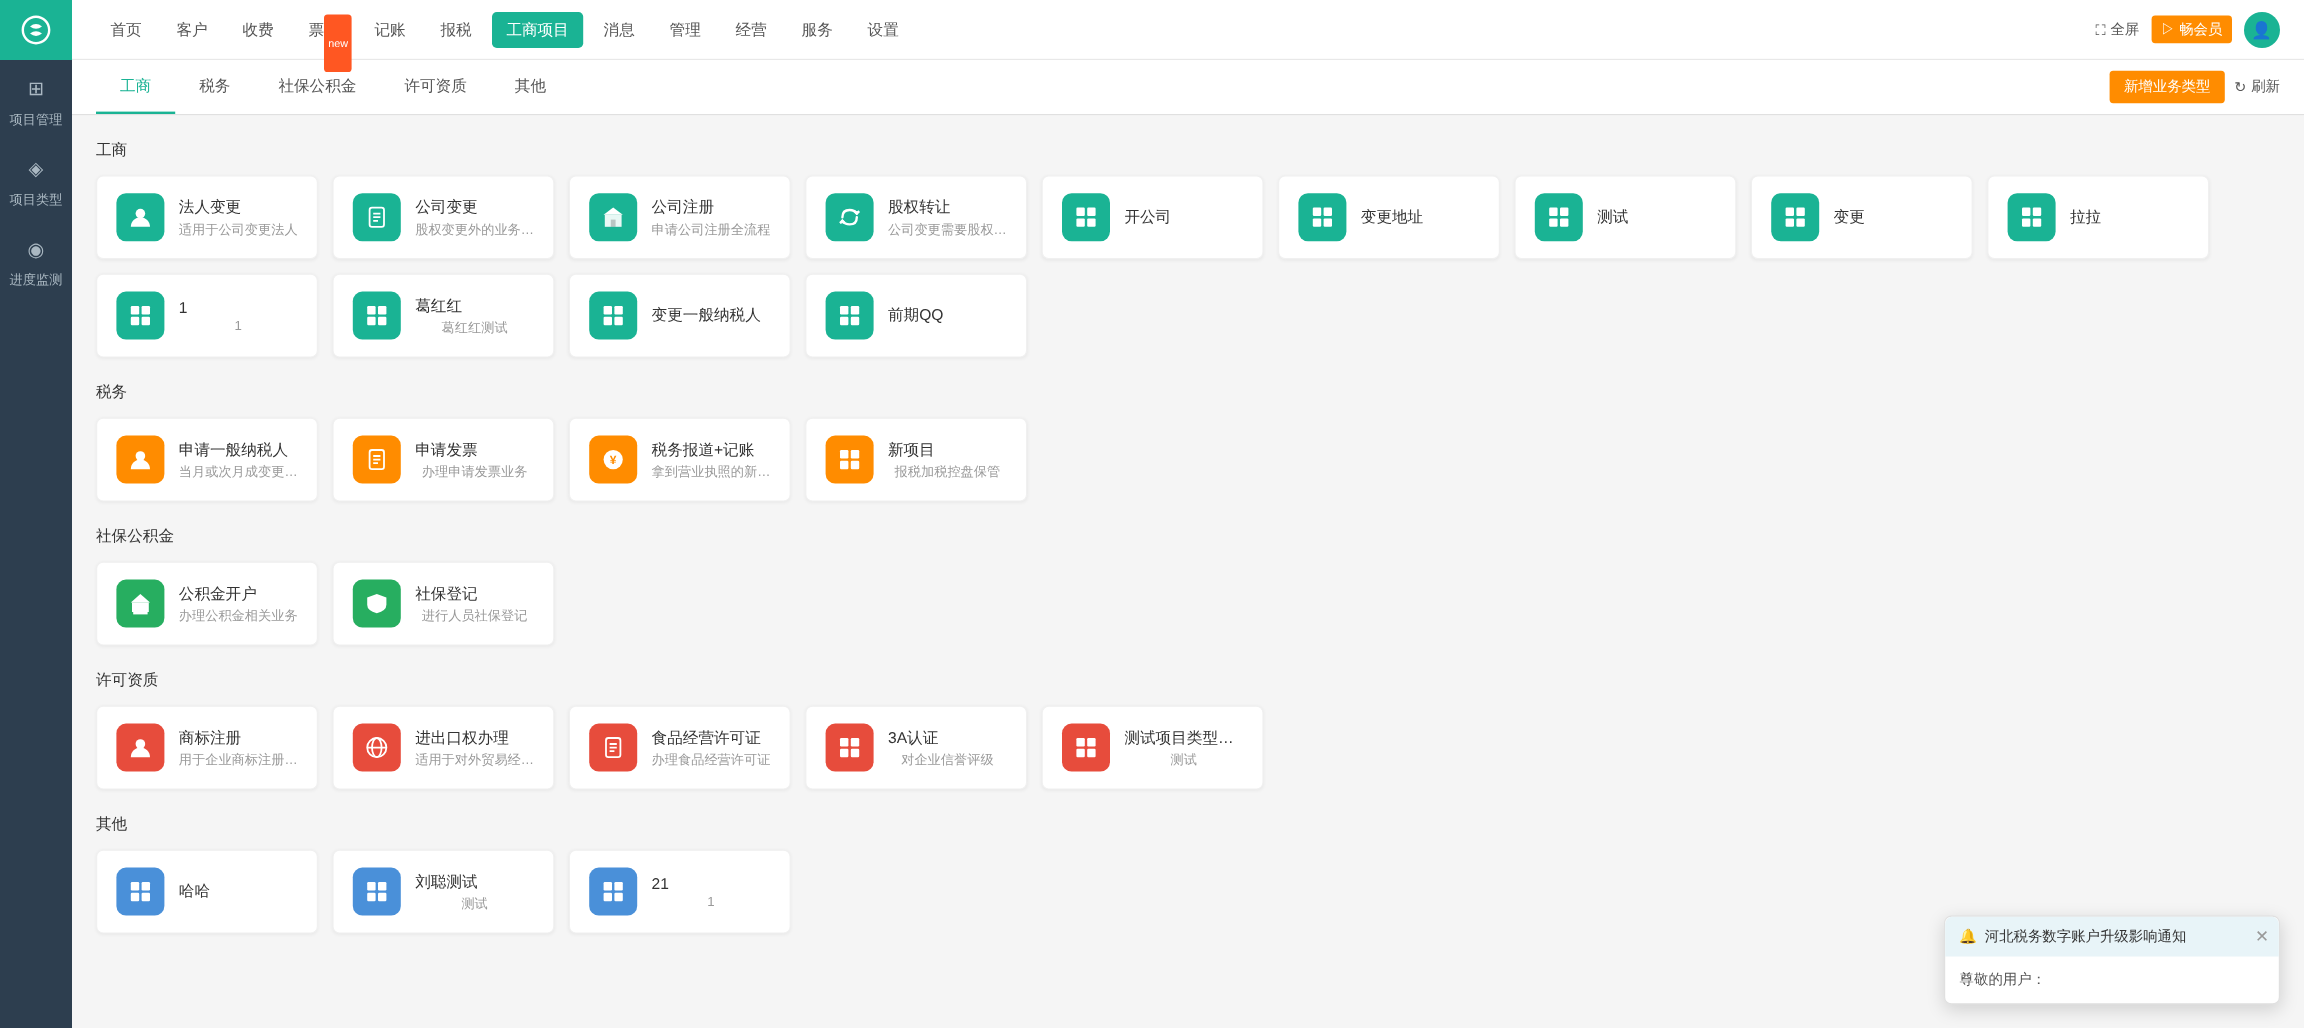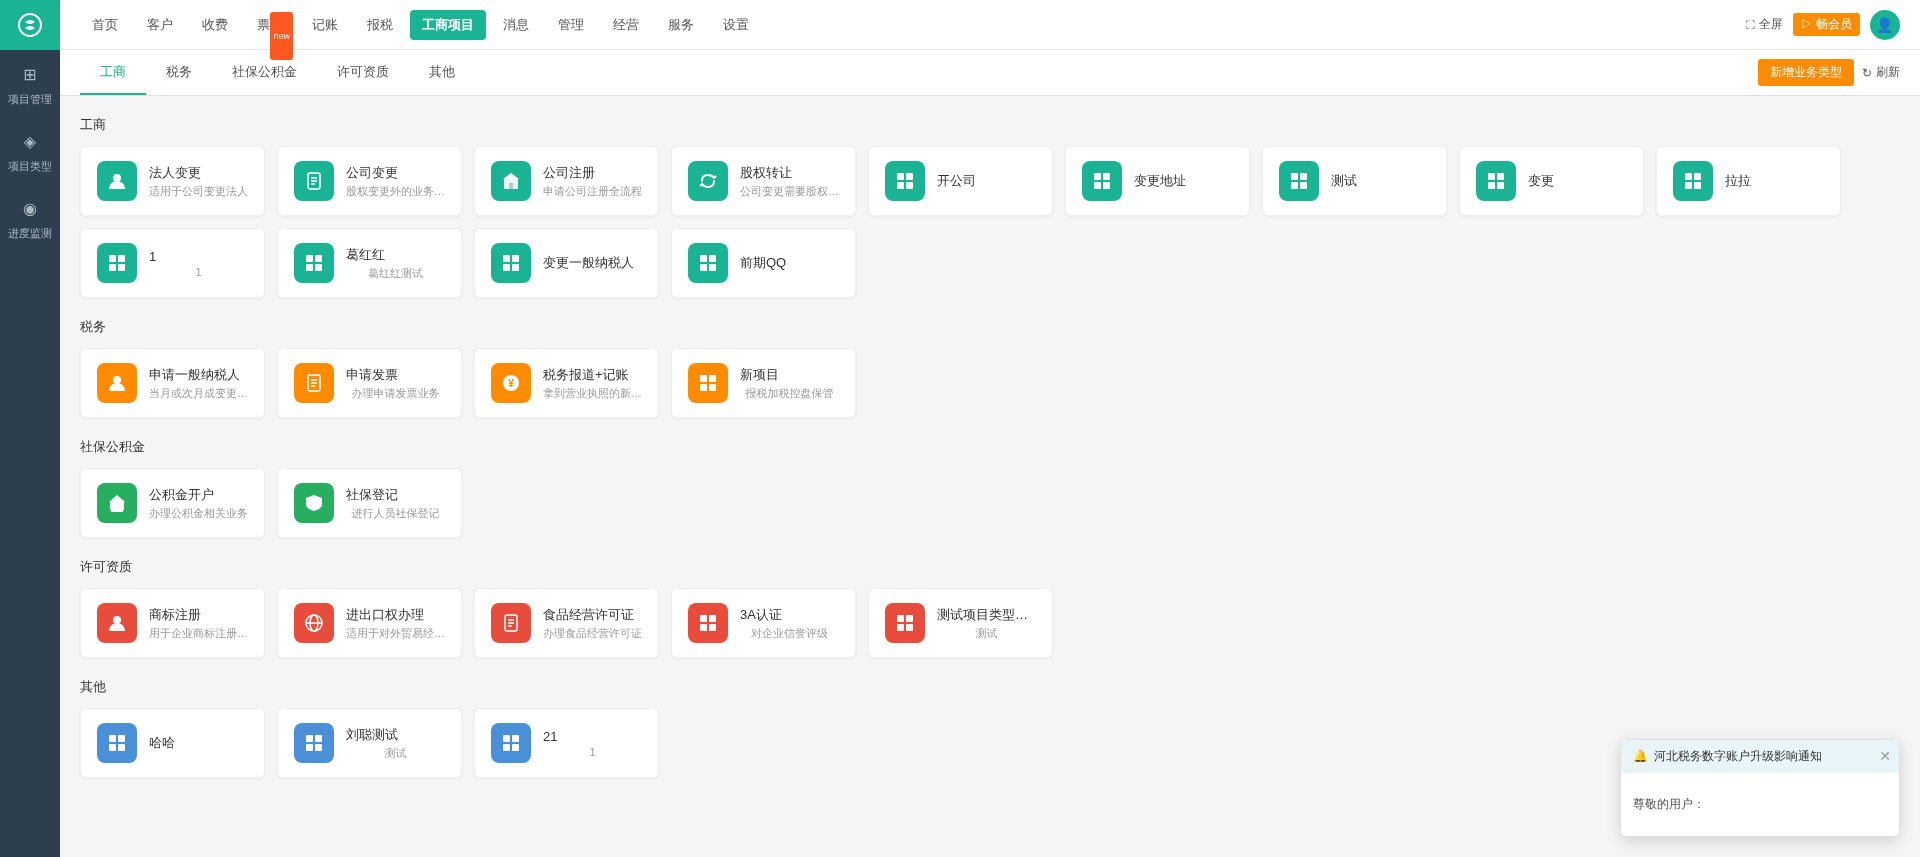--- a/index.html
+++ b/index.html
@@ -70,21 +70,20 @@
       cursor: pointer;
       font-size: 13px;
       border-radius: 3px;
       position: relative;
       white-space: nowrap;
     }
     .nav-item.active {
       background: #1ab394;
       color: #fff;
       border-radius: 4px;
-      font-weight: bold;
     }
     .nav-item .badge-new {
       position: absolute;
       top: 2px;
       right: 2px;
       background: #ff5722;
       color: #fff;
       font-size: 9px;
       padding: 19px 3px;
       border-radius: 3px;
@@ -284,21 +283,21 @@
       cursor: pointer;
       color: #999;
       font-size: 14px;
     }
     .notification-title {
       color: #333;
       font-size: 12px;
       font-weight: 500;
     }
     .notification-body {
-      padding: 22px 12px;
+      padding: 10px 12px;
       color: #555;
       line-height: 1.6;
     }
   </style>
 </head>
 <body>
 
 <div class="sidebar">
   <div class="sidebar-logo">
     <svg viewBox="0 0 30 30" fill="white">

